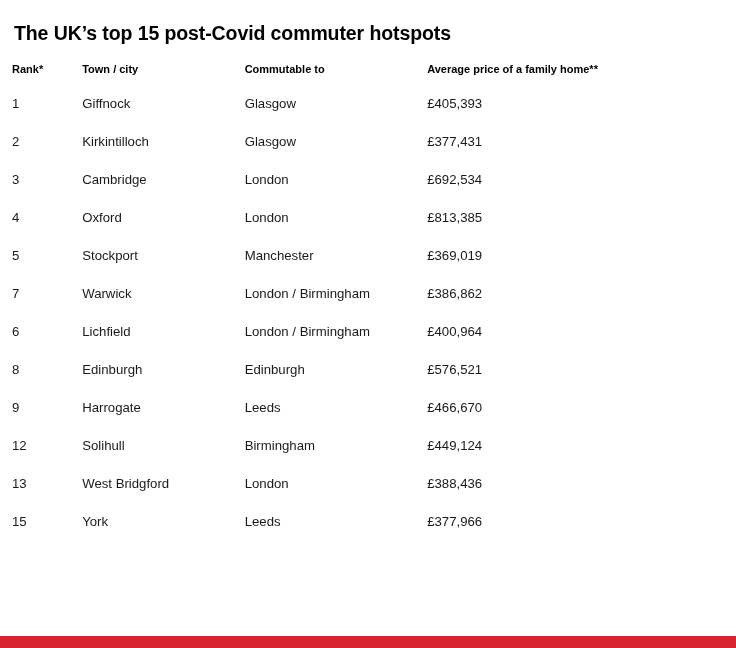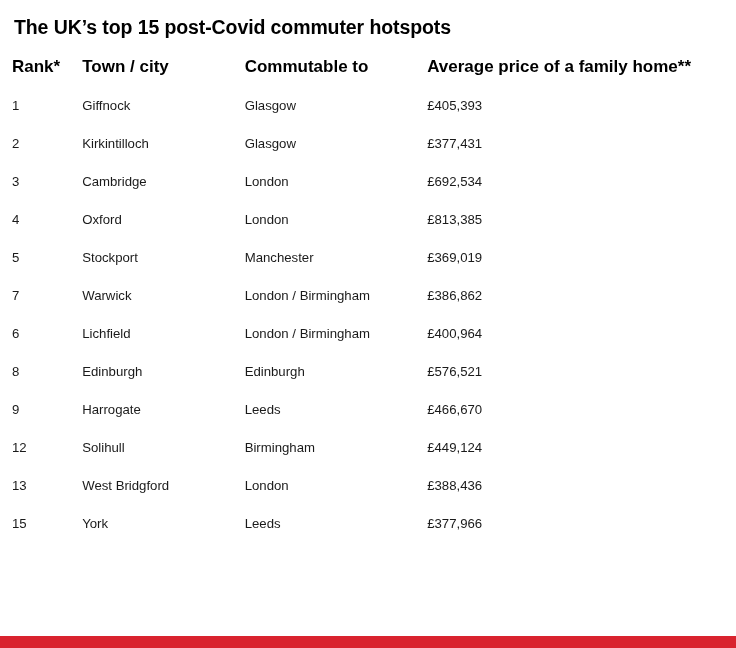--- a/index.html
+++ b/index.html
@@ -19,31 +19,31 @@
     width: 736px;
     height: 648px;
     box-sizing: border-box;
     padding: 10px 12px 0 12px;
   }
   .title {
     font-size: 19.5px;
     font-weight: bold;
     letter-spacing: -0.1px;
     color: #000000;
-    margin: 6px 0 0 2px;
+    margin: 12px 0 0 2px;
   }
   table.data {
     width: 712px;
     border-collapse: collapse;
     margin-top: 18px;
     table-layout: fixed;
   }
   table.data th {
     text-align: left;
-    font-size: 17px;
+    font-size: 11px;
     font-weight: bold;
     color: #000000;
     padding: 0 0 9px 0;
     vertical-align: top;
   }
   table.data td {
     text-align: left;
     font-size: 13.2px;
     font-weight: normal;
     color: #1a1a1a;

